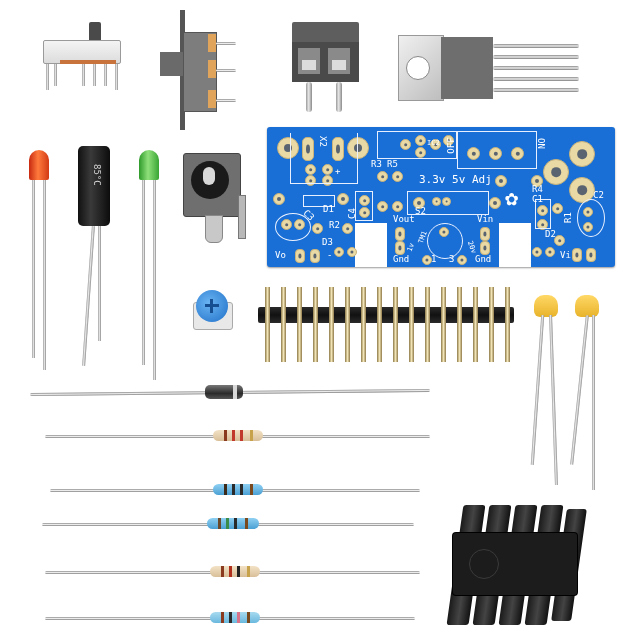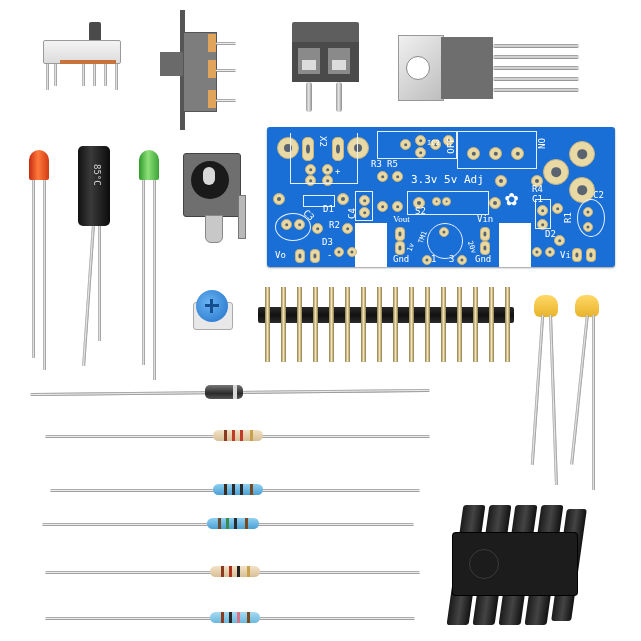--- a/index.html
+++ b/index.html
@@ -167,30 +167,30 @@
   <div class="silkbox" style="left:268px;top:72px;width:14px;height:28px;"></div>
   <div class="silkbox" style="left:8px;top:86px;width:34px;height:26px;border-radius:50%;"></div>
   <div class="silkbox" style="left:310px;top:72px;width:26px;height:36px;border-radius:50%;"></div>
 
   <div class="silk" style="left:50px;top:10px;transform:rotate(90deg);">X2</div>
   <div class="silk" style="left:160px;top:12px;font-size:7px;">IC2</div>
   <div class="silk" style="left:176px;top:14px;transform:rotate(-90deg);">OFF</div>
   <div class="silk" style="left:268px;top:12px;transform:rotate(90deg);">ON</div>
   <div class="silk" style="left:104px;top:33px;">R3</div>
   <div class="silk" style="left:120px;top:33px;">R5</div>
-  <div class="silk big" style="left:144px;top:47px;">3.3v 5v Adj</div>
+  <div class="silk big" style="left:152px;top:47px;">3.3v 5v Adj</div>
   <div class="silk" style="left:265px;top:58px;">R4</div>
   <div class="silk" style="left:265px;top:68px;">C1</div>
   <div class="silk" style="left:56px;top:78px;">D1</div>
   <div class="silk" style="left:36px;top:84px;transform:rotate(45deg);">C3</div>
   <div class="silk" style="left:80px;top:82px;transform:rotate(-90deg);">C4</div>
   <div class="silk" style="left:62px;top:94px;text-align:right;">R2</div>
   <div class="silk" style="left:55px;top:111px;">D3</div>
   <div class="silk" style="left:148px;top:80px;">S2</div>
-  <div class="silk" style="left:126px;top:88px;font-family:Liberation Serif, serif;">Vout</div>
+  <div class="silk" style="left:126px;top:88px;">Vout</div>
   <div class="silk" style="left:210px;top:88px;">Vin</div>
   <div class="silk" style="left:296px;top:86px;transform:rotate(-90deg);">R1</div>
   <div class="silk" style="left:326px;top:64px;">C2</div>
   <div class="silk" style="left:278px;top:103px;">D2</div>
   <div class="silk" style="left:8px;top:124px;">Vo</div>
   <div class="silk" style="left:293px;top:124px;">Vi</div>
   <div class="silk" style="left:126px;top:128px;">Gnd</div>
   <div class="silk" style="left:208px;top:128px;">Gnd</div>
   <div class="silk" style="left:150px;top:106px;transform:rotate(-70deg);font-size:7px;">TM1</div>
   <div class="silk" style="left:140px;top:116px;transform:rotate(-70deg);font-size:7px;">1v</div>

